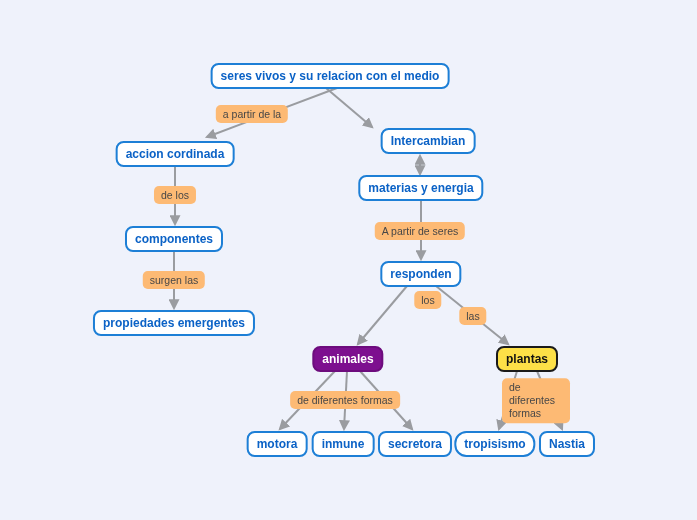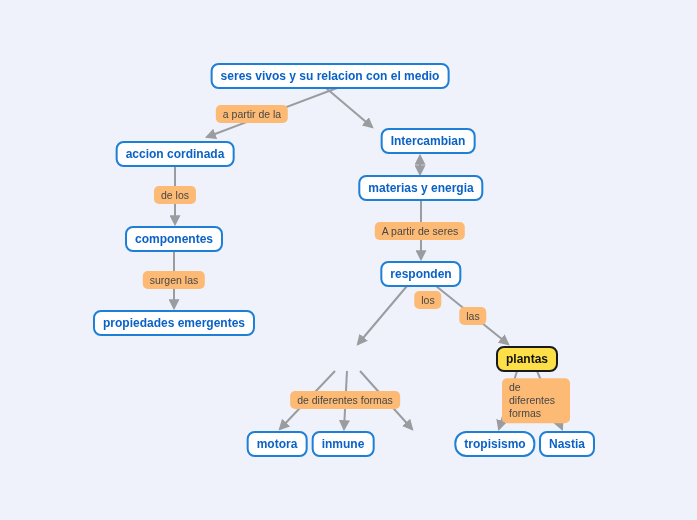--- a/index.html
+++ b/index.html
@@ -126,23 +126,25 @@
   <div class="node concept pos-propiedades">propiedades emergentes</div>
 
   <div class="node concept pos-intercambian">Intercambian</div>
   <div class="node concept pos-materias">materias y energia</div>
   <div class="node linklabel pos-apartiresto">A partir de seres</div>
   <div class="node concept pos-responden">responden</div>
 
   <div class="node linklabel pos-los">los</div>
   <div class="node linklabel pos-las">las</div>
 
+  <div class="node concept purple pos-animales">animales</div>
   <div class="node concept yellow pos-plantas">plantas</div>
 
   <div class="node linklabel pos-formas-l">de diferentes formas</div>
   <div class="node linklabel multiline pos-formas-r">de diferentes formas</div>
 
   <div class="node concept pos-motora">motora</div>
   <div class="node concept pos-inmune">inmune</div>
+  <div class="node concept pos-secretora">secretora</div>
   <div class="node concept pos-tropisismo">tropisismo</div>
   <div class="node concept pos-nastia">Nastia</div>
 
 </div>
 
 </body></html>

